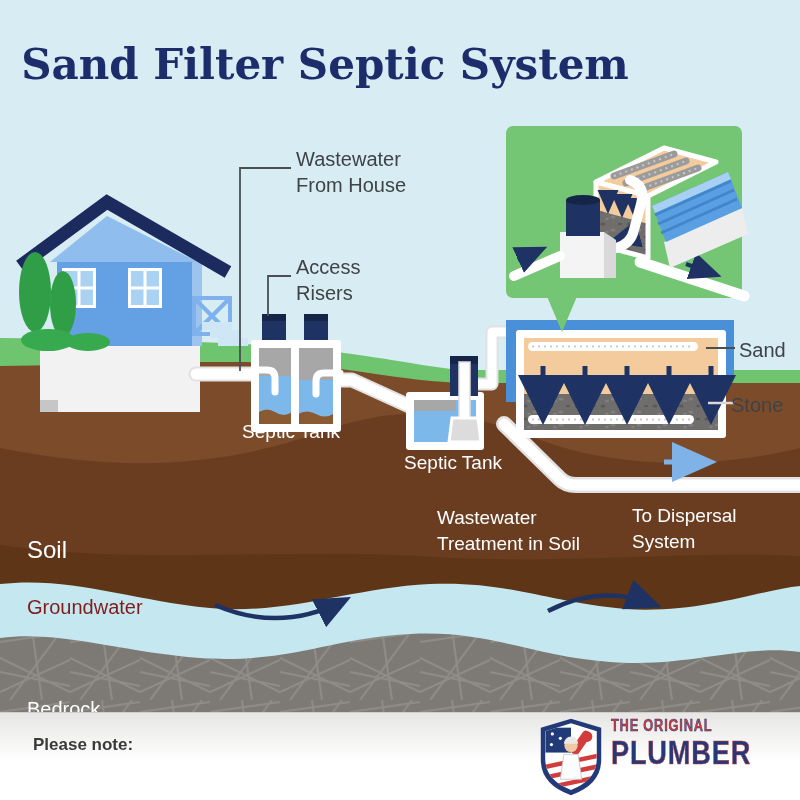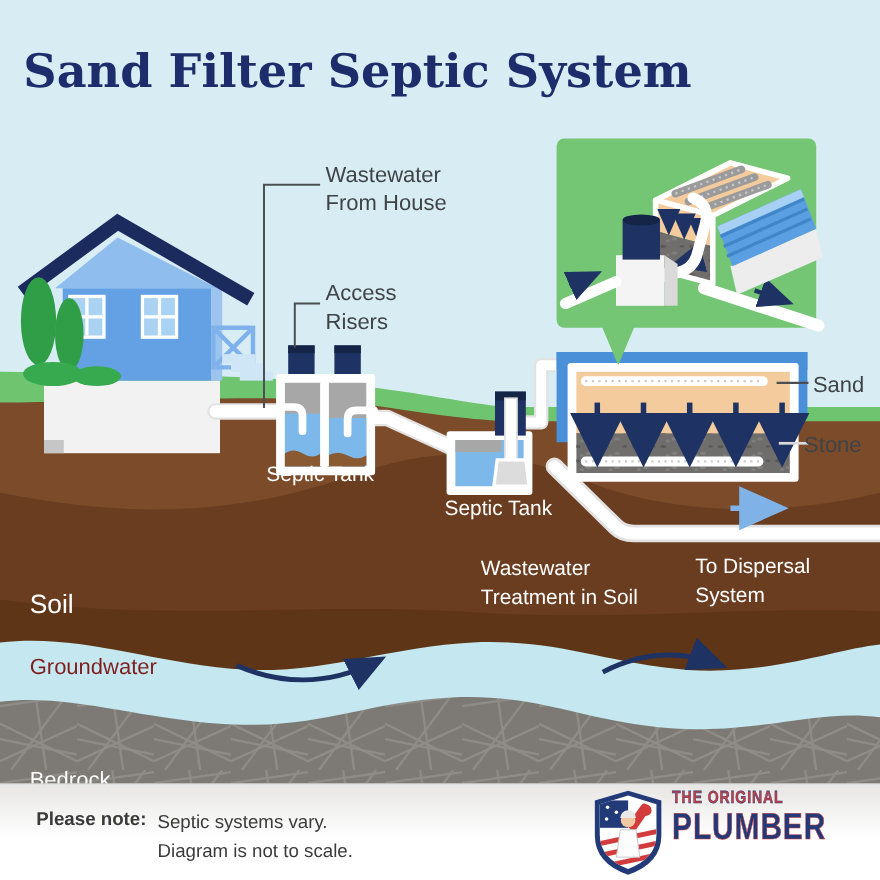--- a/index.html
+++ b/index.html
@@ -275,22 +275,20 @@
   <div class="lbl-white" style="left:27px;top:696px;font-size:20px;">Bedrock</div>
   <div class="lbl-white" style="left:437px;top:505px;">Wastewater
 Treatment in Soil</div>
   <div class="lbl-white" style="left:632px;top:503px;">To Dispersal
 System</div>
 
   <div class="footer">
     <div class="note">
       <span class="note-label">Please note</span>
         <span class="note-label note-colon">:</span>
-      <span class="note-lines">Septic systems vary.
-Diagram is not to scale.</span>
     </div>
     <div class="logo">
       <svg width="72" height="80" viewBox="0 0 80 90">
         <path d="M40,2 L74,12 V48 Q74,76 40,88 Q6,76 6,48 V12 Z" fill="#223a78"></path>
         <path d="M40,7 L69,16 V47 Q69,71 40,82 Q11,71 11,47 V16 Z" fill="#ffffff"></path>
         <clipPath id="shieldClip">
             <path d="M40,7 L69,16 V47 Q69,71 40,82 Q11,71 11,47 V16 Z"></path>
           </clipPath>
         <g clip-path="url(#shieldClip)">
           <rect x="11" y="12" width="29" height="28" fill="#223a78"></rect>

